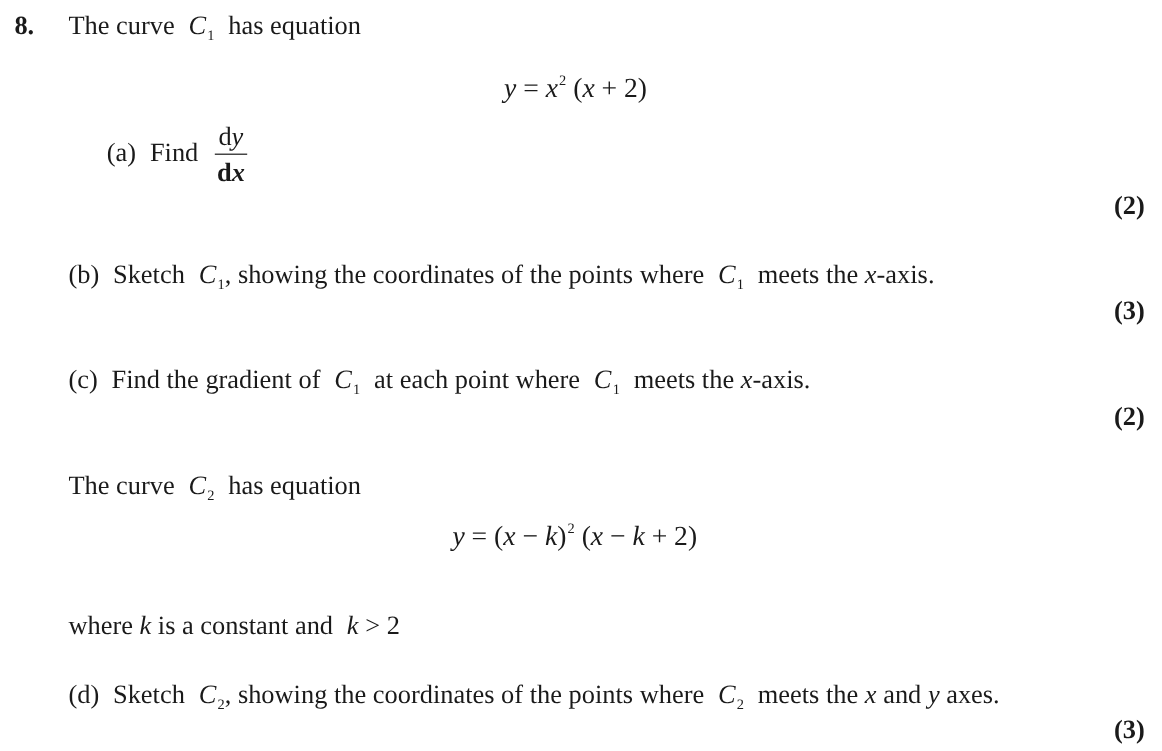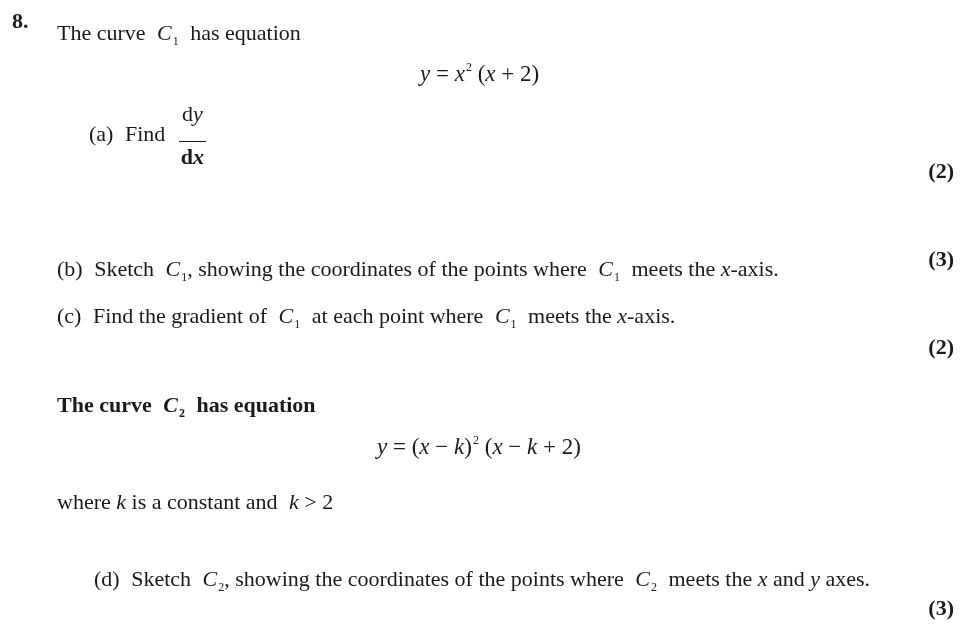--- a/index.html
+++ b/index.html
@@ -25,93 +25,93 @@
     .eq { font-size: 23px; }
     .frac {
       display: inline-block;
       vertical-align: middle;
       text-align: center;
       line-height: 1;
       margin-left: 8px;
     }
     .frac .num {
       display: block;
-      padding: 0 2px 16px 2px;
+      padding: 0 2px 3px 2px;
       border-bottom: 1.5px solid #1a1a1a;
     }
     .frac .den {
       display: block;
       padding: 4px 2px 0 2px;
       font-weight: bold;
     }
     .sp { display: inline-block; width: 6px; }
   </style>
 </head>
 <body>
 
 <div class="abs qnum" style="left:12px; top:8px;">8.</div>
-<div class="abs" style="left:57px; top:20px;">
+<div class="abs" style="left:57px; top:8px;">
   <span>The curve</span>
   <span class="sp"></span><span class="it">C</span><span class="sub">1</span>
   <span class="sp"></span><span>has equation</span>
 </div>
 
 <div class="abs eq" style="left:420px; top:61px;text-align:right;">
   <span class="it">y</span><span> = </span><span class="it">x</span><span class="sup">2</span><span> (</span><span class="it">x</span><span> + 2)</span>
 </div>
 
 <div class="abs" style="left:57px; top:103px;margin-left:32px;">
   <span>(a)</span>
   <span class="sp"></span><span>Find</span>
   <span class="frac">
     <span class="num"><span>d</span><span class="it">y</span></span>
     <span class="den"><span>d</span><span class="it">x</span></span>
   </span>
 </div>
 <div class="abs marks" style="top:158px;">(2)</div>
 
-<div class="abs" style="left:57px; top:216px;margin-top:40px;">
+<div class="abs" style="left:57px; top:216px;">
   <span>(b)</span>
   <span class="sp"></span><span>Sketch</span>
   <span class="sp"></span><span class="it">C</span><span class="sub">1</span><span>, showing the coordinates of the points where</span>
   <span class="sp"></span><span class="it">C</span><span class="sub">1</span>
   <span class="sp"></span><span>meets the</span>
   <span class="it">x</span><span>-axis.</span>
 </div>
 <div class="abs marks" style="top:246px;">(3)</div>
 
 <div class="abs" style="left:57px; top:303px;text-align:right;">
   <span>(c)</span>
   <span class="sp"></span><span>Find the gradient of</span>
   <span class="sp"></span><span class="it">C</span><span class="sub">1</span>
   <span class="sp"></span><span>at each point where</span>
   <span class="sp"></span><span class="it">C</span><span class="sub">1</span>
   <span class="sp"></span><span>meets the</span>
   <span class="it">x</span><span>-axis.</span>
 </div>
 <div class="abs marks" style="top:334px;">(2)</div>
 
-<div class="abs" style="left:57px; top:392px;font-weight:bold;">
+<div class="abs" style="left:57px; top:392px;">
   <span>The curve</span>
   <span class="sp"></span><span class="it">C</span><span class="sub">2</span>
   <span class="sp"></span><span>has equation</span>
 </div>
 
 <div class="abs eq" style="left:377px; top:434px;">
   <span class="it">y</span><span> = (</span><span class="it">x</span><span> − </span><span class="it">k</span><span>)</span><span class="sup">2</span><span> (</span><span class="it">x</span><span> − </span><span class="it">k</span><span> + 2)</span>
 </div>
 
-<div class="abs" style="left:57px; top:489px;">
+<div class="abs" style="left:57px; top:508px;">
   <span>where</span>
   <span class="it">k</span>
   <span>is a constant and</span>
   <span class="sp"></span><span class="it">k</span><span> &gt; 2</span>
 </div>
 
-<div class="abs" style="left:57px; top:566px;margin-left:37px;">
+<div class="abs" style="left:57px; top:566px;">
   <span>(d)</span>
   <span class="sp"></span><span>Sketch</span>
   <span class="sp"></span><span class="it">C</span><span class="sub">2</span><span>, showing the coordinates of the points where</span>
   <span class="sp"></span><span class="it">C</span><span class="sub">2</span>
   <span class="sp"></span><span>meets the</span>
   <span class="it">x</span>
   <span>and</span>
   <span class="it">y</span>
   <span>axes.</span>
 </div>

